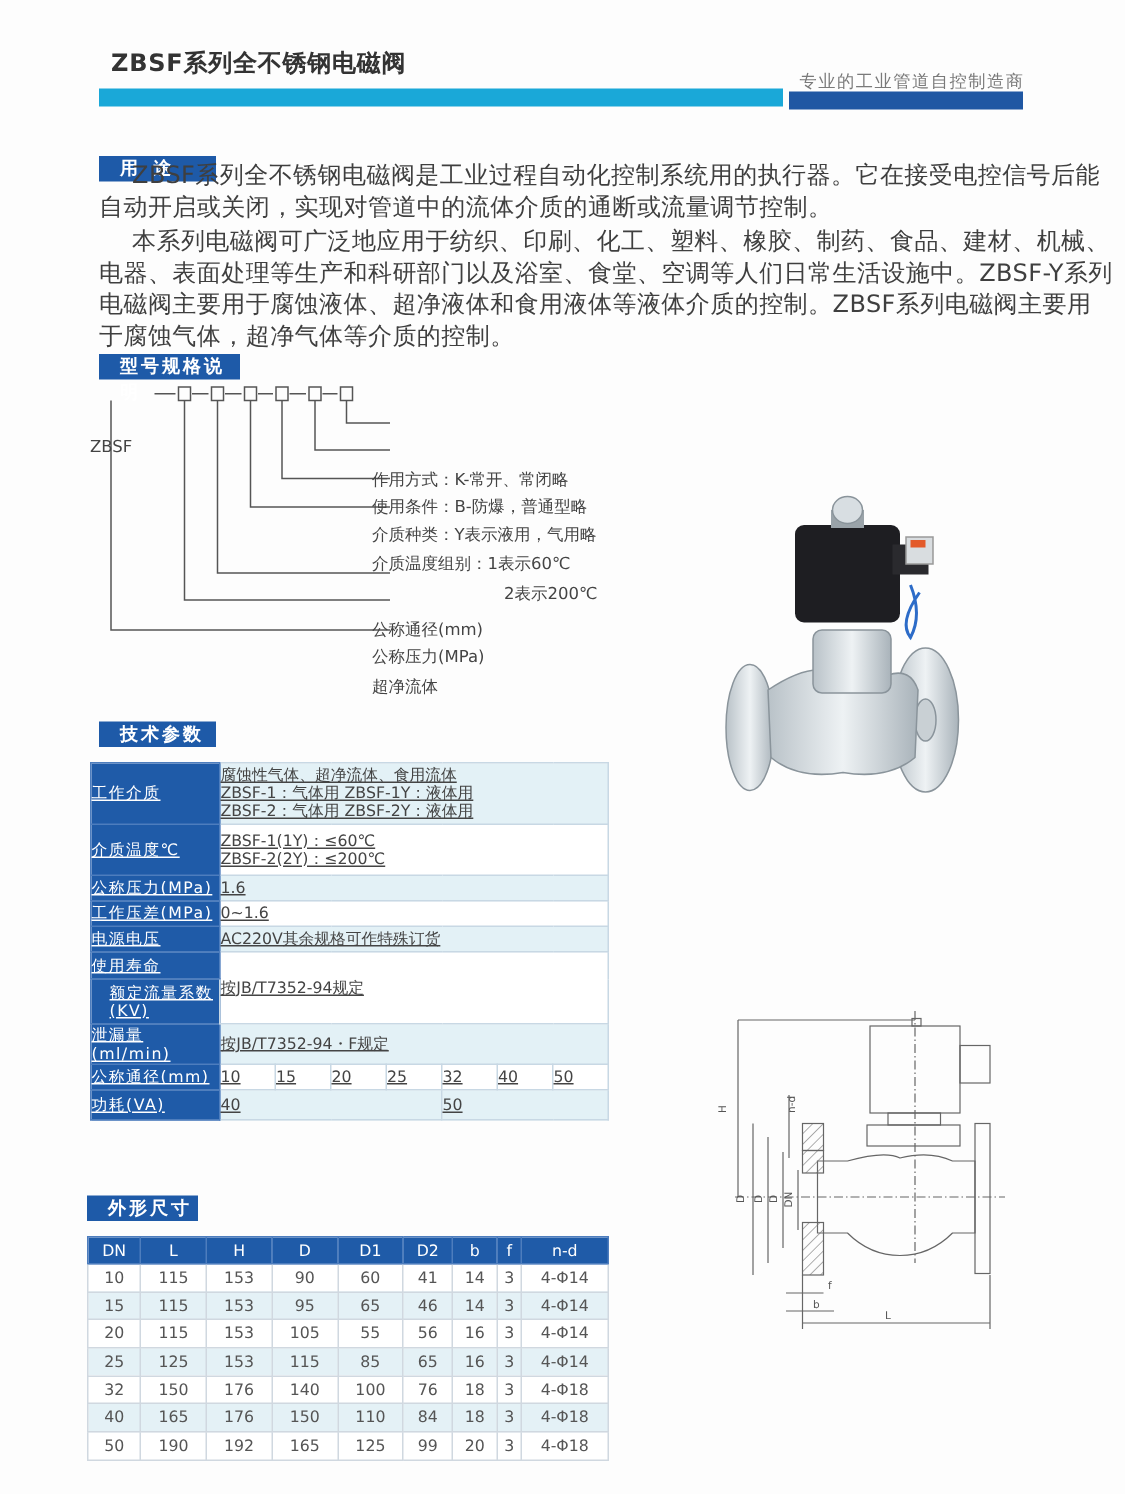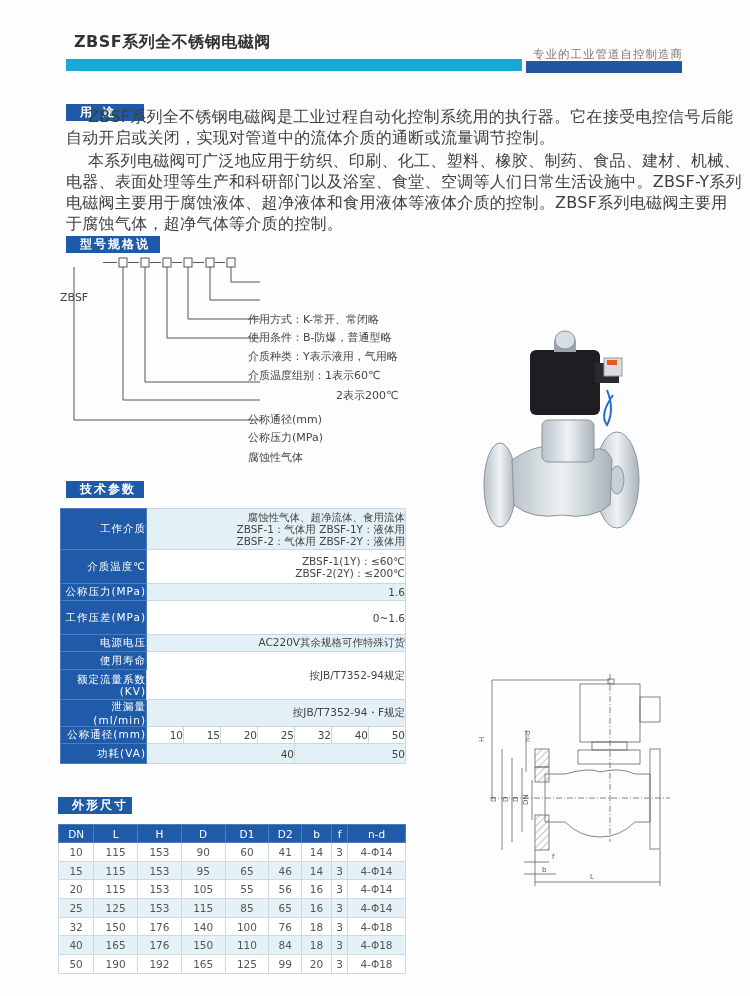--- a/index.html
+++ b/index.html
@@ -12,21 +12,21 @@
     .subtitle { left: 533px; top: 47px; font-size: 11.5px; color: #7a7a7a; letter-spacing: 1px; text-align: right; }
     .bar1 { left: 66px; top: 59px; width: 456px; height: 12px; background: #1aa8d8; }
     .bar2 { left: 526px; top: 61px; width: 156px; height: 12px; background: #1f57a3; }
     .sec-head {
       background: #1e5aa8; color: #fff; font-weight: bold; font-size: 12px; height: 17px; line-height: 17px;
       padding-left: 14px; letter-spacing: 3px;
     }
     .para { font-size: 16px; line-height: 21px; color: #3f3f3f; letter-spacing: 0.3px; }
     .diag-text { font-size: 11px; color: #444; white-space: nowrap; margin-top: 36px; }
     table { border-collapse: collapse; }
-    .spec td { border: 1px solid #c8d8e4; font-size: 10.5px; text-align: right; color: #444; padding: 0; }
+    .spec td { border: 1px solid #c8d8e4; font-size: 10.5px; text-align: left; color: #444; padding: 0; text-decoration: underline; }
     .spec td.lab { background: #1f5ba8; color: #fff; border: 1px solid #4d7dbd; width: 84px; font-size: 10.5px; letter-spacing: 1px; }
     .spec td.lt { background: #e3f1f6; }
     .spec td.wt { background: #ffffff; }
     .dim th { background: #1f5ba8; color: #fff; font-weight: normal; font-size: 10.5px; border: 1px solid #4d7dbd; height: 18px; }
     .dim td { border: 1px solid #d0d8e0; font-size: 10.5px; text-align: center; color: #555; height: 18.7px; }
     .dim tr.alt td { background: #e4f1f6; }
     .dim tr.norm td { background: #ffffff; }
     .photo { left: 482px; top: 330px; width: 170px; height: 205px; }
     .drawing { left: 470px; top: 672px; width: 230px; height: 220px; }
   </style>
@@ -71,21 +71,21 @@
   </g>
 </svg>
 <div class="abs diag-text" style="left:60px;top:255px;">ZBSF</div>
 <div class="abs diag-text" style="left:248px;top:276px;">作用方式：K-常开、常闭略</div>
 <div class="abs diag-text" style="left:248px;top:294px;">使用条件：B-防爆，普通型略</div>
 <div class="abs diag-text" style="left:248px;top:313px;">介质种类：Y表示液用，气用略</div>
 <div class="abs diag-text" style="left:248px;top:332px;">介质温度组别：1表示60℃</div>
 <div class="abs diag-text" style="left:336px;top:352px;">2表示200℃</div>
 <div class="abs diag-text" style="left:248px;top:376px;">公称通径(mm)</div>
 <div class="abs diag-text" style="left:248px;top:394px;">公称压力(MPa)</div>
-<div class="abs diag-text" style="left:248px;top:414px;">腐蚀性气体</div>
+<div class="abs diag-text" style="left:248px;top:414px;">超净流体</div>
 
 <svg class="abs photo" viewBox="0 0 170 205">
   <defs>
     <linearGradient id="steel" x1="0" x2="1">
       <stop offset="0" stop-color="#b9c2c8"></stop>
         <stop offset="0.5" stop-color="#eef2f4"></stop>
         <stop offset="1" stop-color="#a9b3ba"></stop>
     </linearGradient>
   </defs>
   <ellipse cx="18" cy="155" rx="16" ry="42" fill="url(#steel)" stroke="#8a949b"></ellipse>
@@ -127,21 +127,21 @@
     <td class="lab">介质温度℃</td>
     <td class="wt" colspan="7" style="line-height:12px;">
       <div>ZBSF-1(1Y)：≤60℃</div>
       <div>ZBSF-2(2Y)：≤200℃</div>
     </td>
   </tr>
   <tr style="height:17px;">
     <td class="lab">公称压力(MPa)</td>
     <td class="lt" colspan="7">1.6</td>
   </tr>
-  <tr style="height:34px;padding-left:42px;">
+  <tr style="height:17px;padding-left:42px;">
     <td class="lab">工作压差(MPa)</td>
     <td class="wt" colspan="7">0~1.6</td>
   </tr>
   <tr style="height:17px;">
     <td class="lab">电源电压</td>
     <td class="lt" colspan="7">AC220V其余规格可作特殊订货</td>
   </tr>
   <tr style="height:18px;">
     <td class="lab">使用寿命</td>
     <td class="wt" colspan="7" rowspan="2">按JB/T7352-94规定</td>

